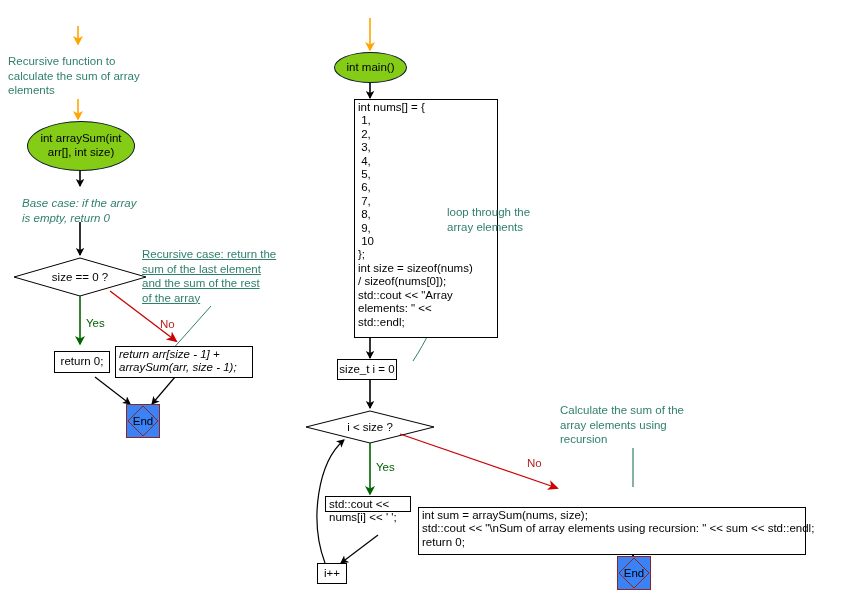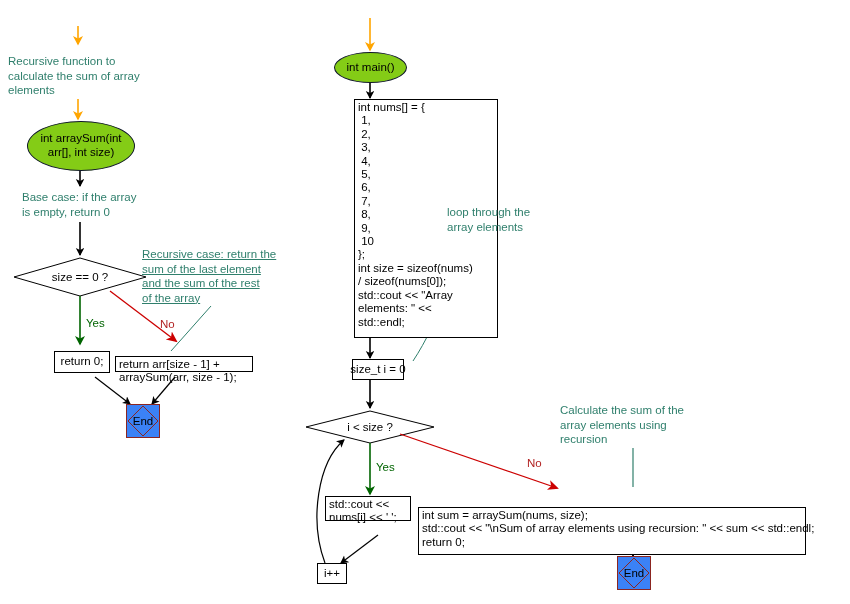--- a/index.html
+++ b/index.html
@@ -178,39 +178,39 @@
     <line x1="633" y1="535" x2="633" y2="556" stroke="#000000" stroke-width="1.6" marker-end="url(#arrowBlack)"></line>
   </svg>
 
   <div class="note" style="left:8px; top:54px; width:180px;">Recursive function to
 calculate the sum of array
 elements</div>
 
   <div class="node ellipse" style="left:27px; top:121px; width:108px; height:50px;">int arraySum(int
 arr[], int size)</div>
 
-  <div class="note" style="left:22px; top:190px; width:180px;">Base case: if the array
+  <div class="note" style="left:22px; top:196px; width:180px;font-style:italic;">Base case: if the array
 is empty, return 0</div>
 
   <div class="diamond-wrap" style="left:14px; top:258px; width:132px; height:38px;">
     <div class="label">size == 0 ?</div>
   </div>
 
   <div class="note" style="left:142px; top:247px; width:190px;text-decoration:underline;">Recursive case: return the
 sum of the last element
 and the sum of the rest
 of the array</div>
 
   <div class="edge-label lbl-yes" style="left:86px; top:317px;">Yes</div>
 
   <div class="edge-label lbl-no" style="left:160px; top:318px;">No</div>
 
   <div class="node proc centered" style="left:54px; top:351px; width:56px; height:22px;">return 0;</div>
 
-  <div class="node proc" style="left:115px; top:356px; width:138px; height:16px;">return arr[size - 1] +
+  <div class="node proc" style="left:115px; top:346px; width:138px; height:32px;font-style:italic;">return arr[size - 1] +
 arraySum(arr, size - 1);</div>
 
   <div class="endnode" style="left:126px; top:404px; width:32px; height:32px;">
     <svg width="32" height="32">
       <polygon points="16,1 31,16 16,31 1,16" fill="none" stroke="#8b2520" stroke-width="1"></polygon>
     </svg>
     <span class="endlabel">End</span>
   </div>
 
   <div class="node ellipse" style="left:334px; top:52px; width:73px; height:31px;">int main()</div>
@@ -229,31 +229,31 @@
 };
 int size = sizeof(nums)
 / sizeof(nums[0]);
 std::cout &lt;&lt; "Array
 elements: " &lt;&lt;
 std::endl;</div>
 
   <div class="note" style="left:447px; top:205px; width:170px;">loop through the
 array elements</div>
 
-  <div class="node proc centered" style="left:337px; top:359px; width:52px; height:21px;margin-left:15px;">size_t i = 0</div>
+  <div class="node proc centered" style="left:337px; top:359px; width:60px; height:21px;">size_t i = 0</div>
 
   <div class="diamond-wrap" style="left:306px; top:411px; width:128px; height:32px;">
     <div class="label">i &lt; size ?</div>
   </div>
 
   <div class="edge-label lbl-yes" style="left:376px; top:461px;">Yes</div>
 
   <div class="edge-label lbl-no" style="left:527px; top:457px;">No</div>
 
-  <div class="node proc" style="left:325px; top:496px; width:86px; height:25px;">std::cout &lt;&lt;
+  <div class="node proc" style="left:325px; top:496px; width:86px; height:16px;">std::cout &lt;&lt;
 nums[i] &lt;&lt; ' ';</div>
 
   <div class="node proc centered" style="left:317px; top:563px; width:30px; height:21px;">i++</div>
 
   <div class="note" style="left:560px; top:403px; width:190px;">Calculate the sum of the
 array elements using
 recursion</div>
 
   <div class="node proc" style="left:418px; top:507px; width:388px; height:48px;">int sum = arraySum(nums, size);
 std::cout &lt;&lt; "\nSum of array elements using recursion: " &lt;&lt; sum &lt;&lt; std::endl;

